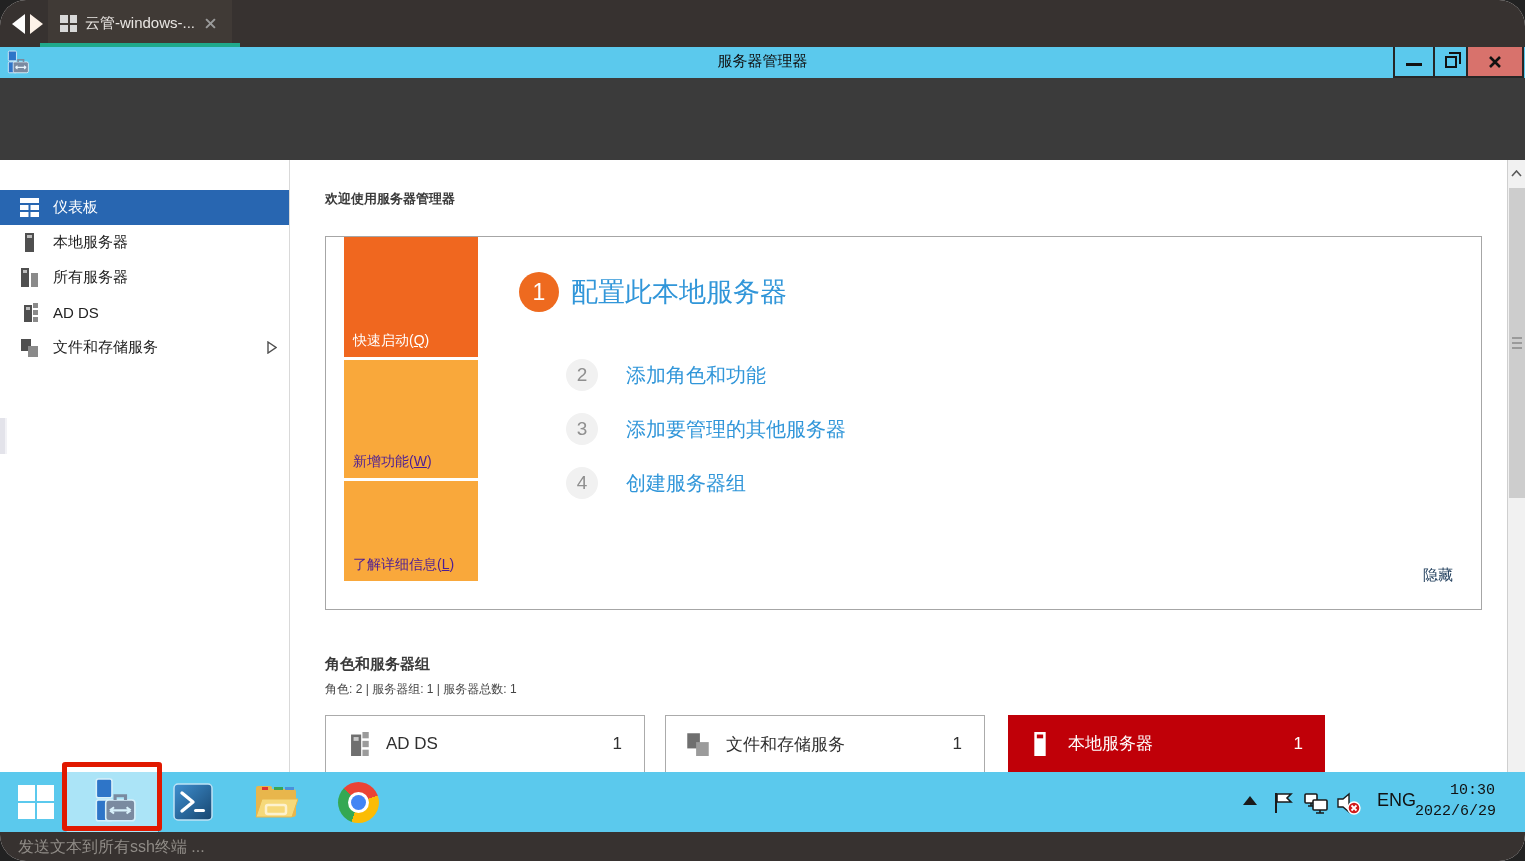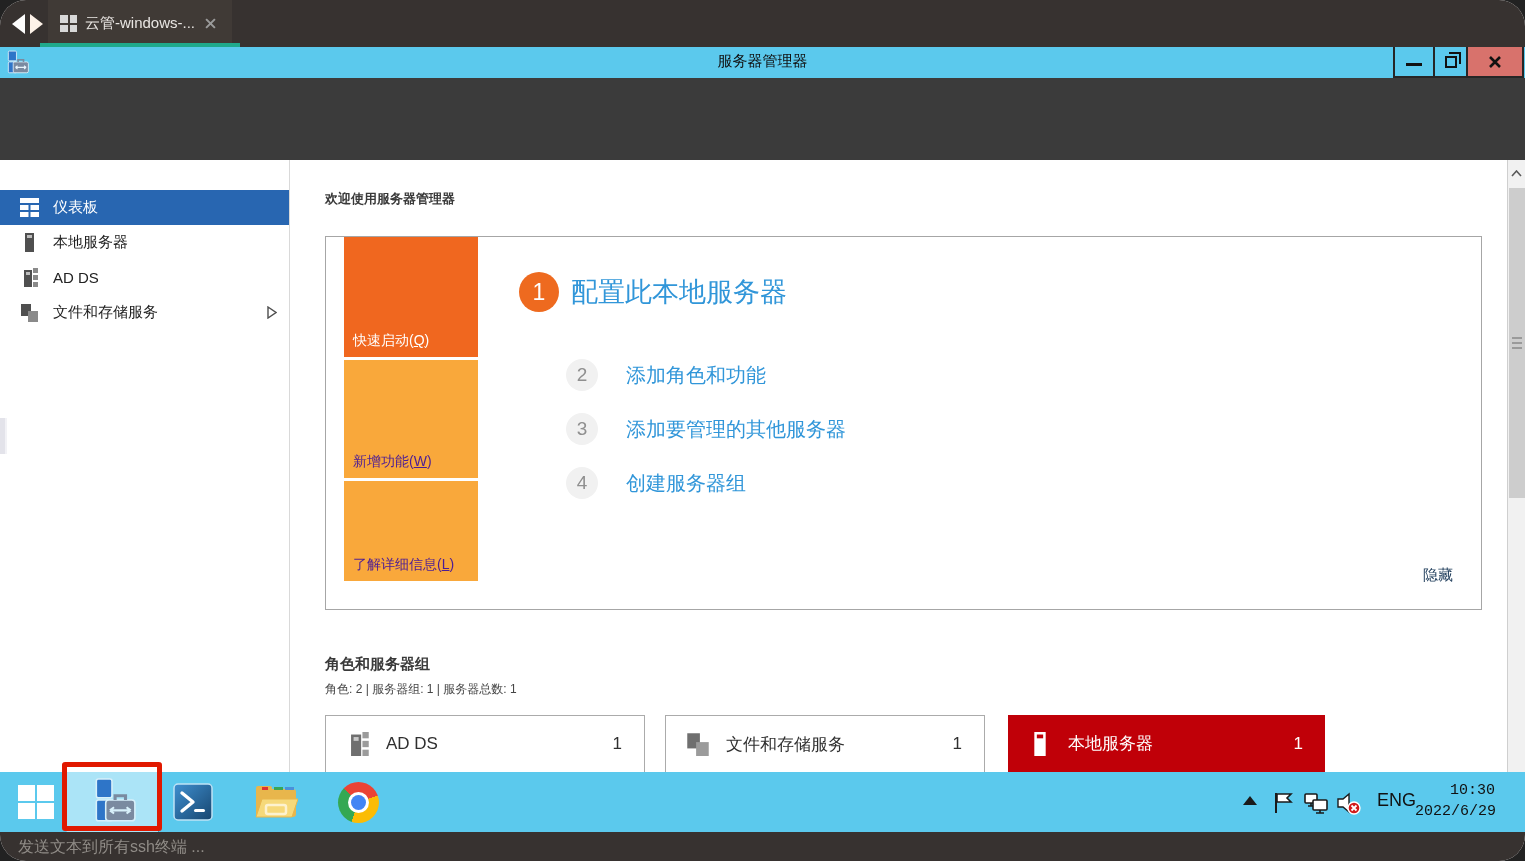--- a/index.html
+++ b/index.html
@@ -237,20 +237,28 @@
             <rect x="10.5" y="14" width="8.5" height="5" fill="#fff"></rect>
         </svg>
         <span>仪表板</span>
       </div>
       <div class="side-item">
         <svg class="side-icon" viewBox="0 0 19 19">
           <rect x="5" y="0" width="9" height="19" fill="#4f4f4f"></rect>
             <rect x="7" y="2" width="5" height="3" fill="#bdbdbd"></rect>
         </svg>
         <span>本地服务器</span>
+      </div>
+      <div class="side-item">
+        <svg class="side-icon" viewBox="0 0 19 19">
+          <rect x="1" y="0" width="8" height="19" fill="#4f4f4f"></rect>
+            <rect x="3" y="2" width="4" height="3" fill="#bdbdbd"></rect>
+          <rect x="11" y="5" width="7" height="14" fill="#8a8a8a"></rect>
+        </svg>
+        <span>所有服务器</span>
       </div>
       <div class="side-item">
         <svg class="side-icon" viewBox="0 0 19 19">
           <rect x="4" y="2" width="8" height="17" fill="#4f4f4f"></rect>
             <rect x="6" y="4" width="4" height="3" fill="#bdbdbd"></rect>
           <rect x="13" y="0" width="5" height="5" fill="#8a8a8a"></rect>
             <rect x="13" y="7" width="5" height="5" fill="#8a8a8a"></rect>
             <rect x="13" y="14" width="5" height="5" fill="#8a8a8a"></rect>
         </svg>
         <span>AD DS</span>

